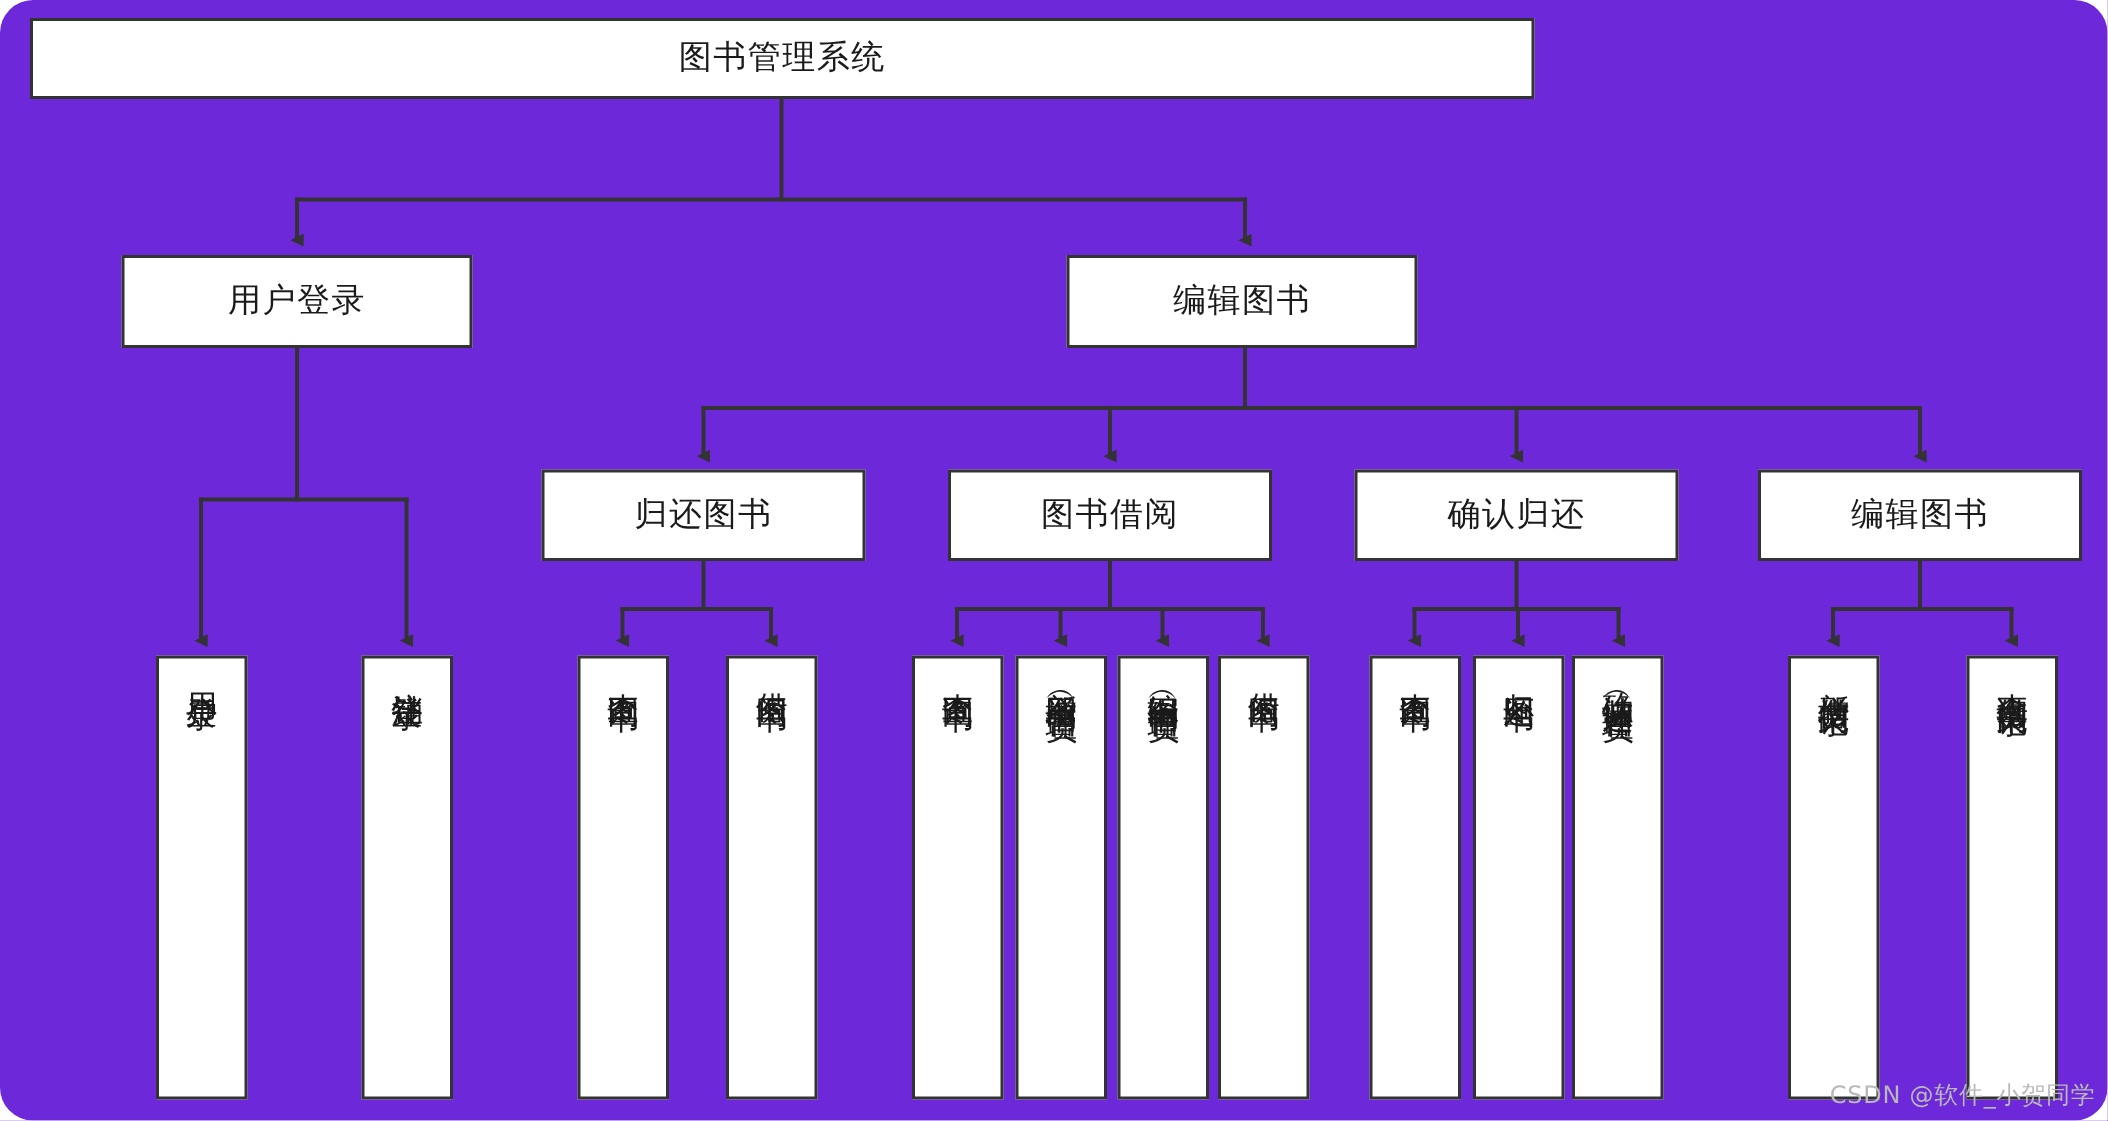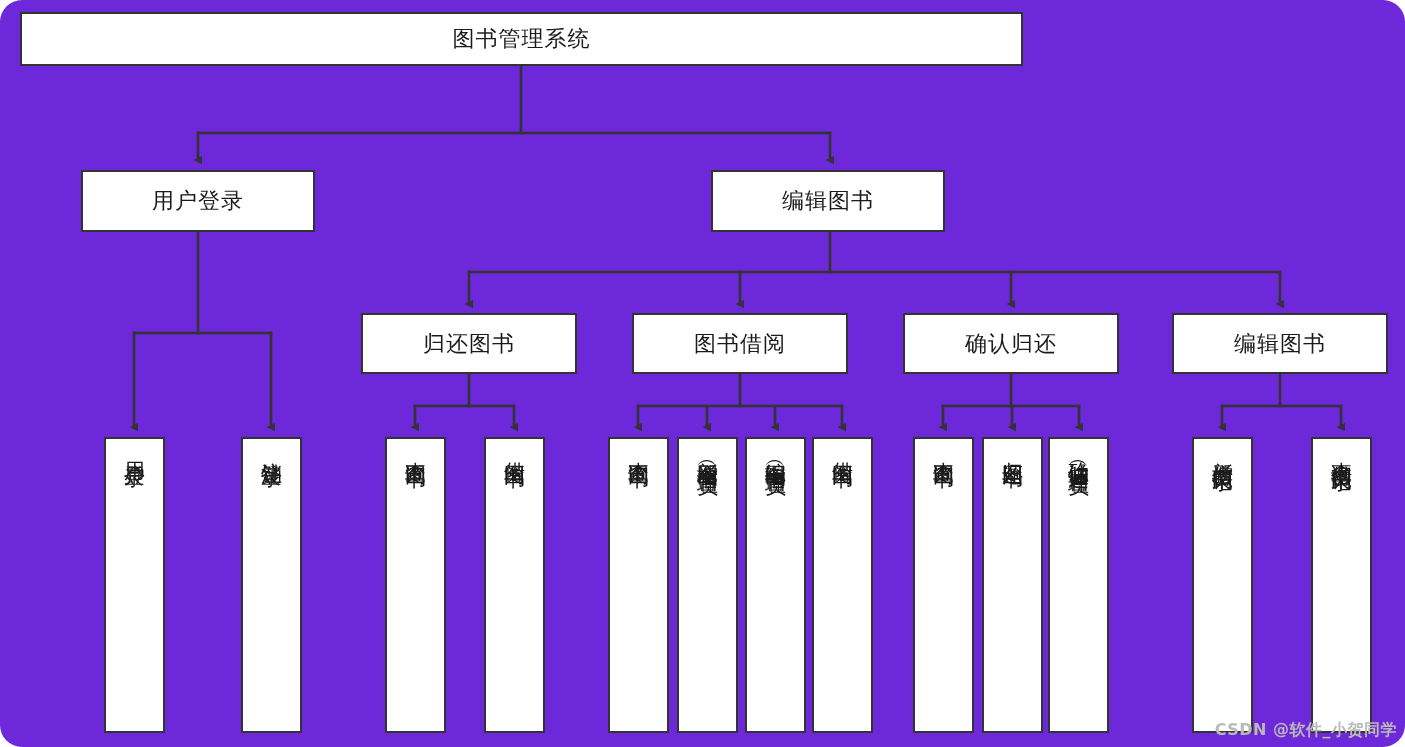--- a/index.html
+++ b/index.html
@@ -67,21 +67,20 @@
     white-space: nowrap;
   }
   #watermark {
     position: absolute;
     right: 8px;
     bottom: 6px;
     font-size: 16px;
     color: #b9b9b9;
     white-space: nowrap;
     letter-spacing: 0.5px;
-    font-weight: bold;
   }
 </style>
 </head>
 <body>
 
 <div id="diagram-root">
 
   <svg id="edges-layer" viewBox="0 0 1405 747" xmlns="http://www.w3.org/2000/svg">
     <defs>
       <marker id="arrowhead" markerWidth="9" markerHeight="9" refX="4.2" refY="4.4" orient="auto" markerUnits="userSpaceOnUse">

